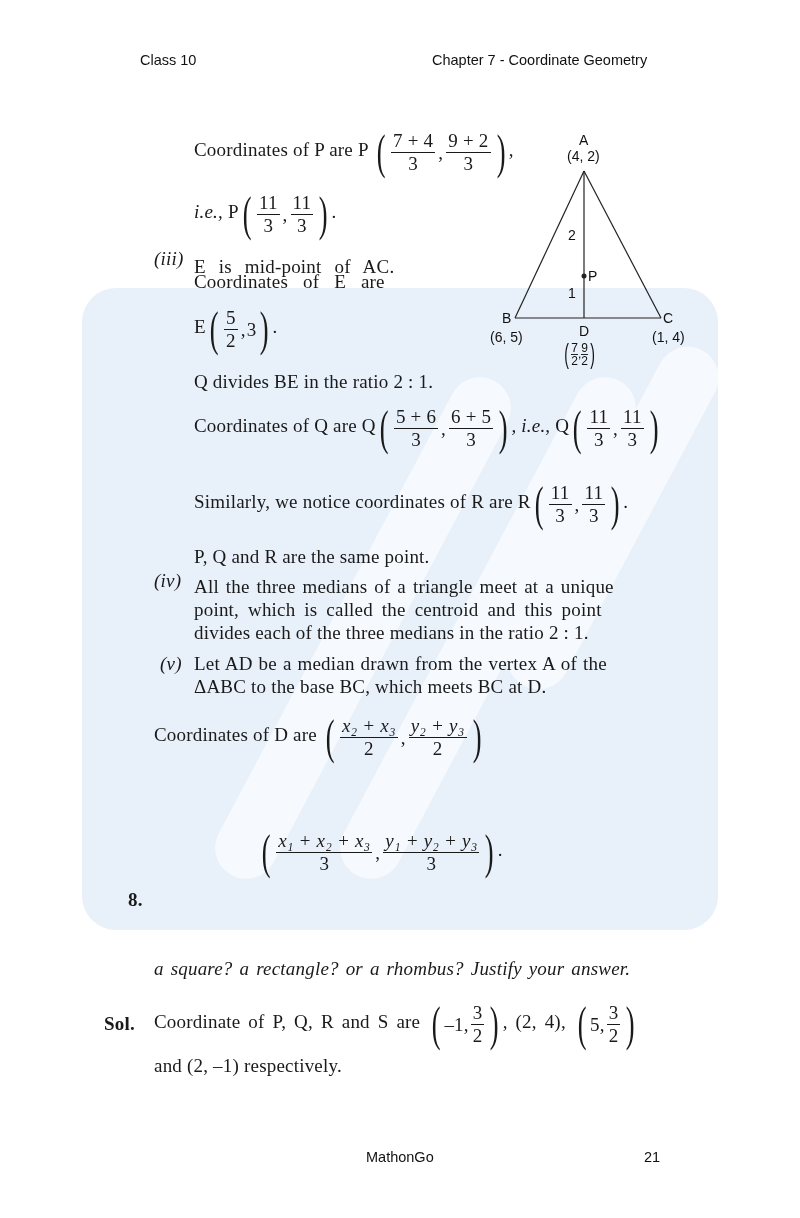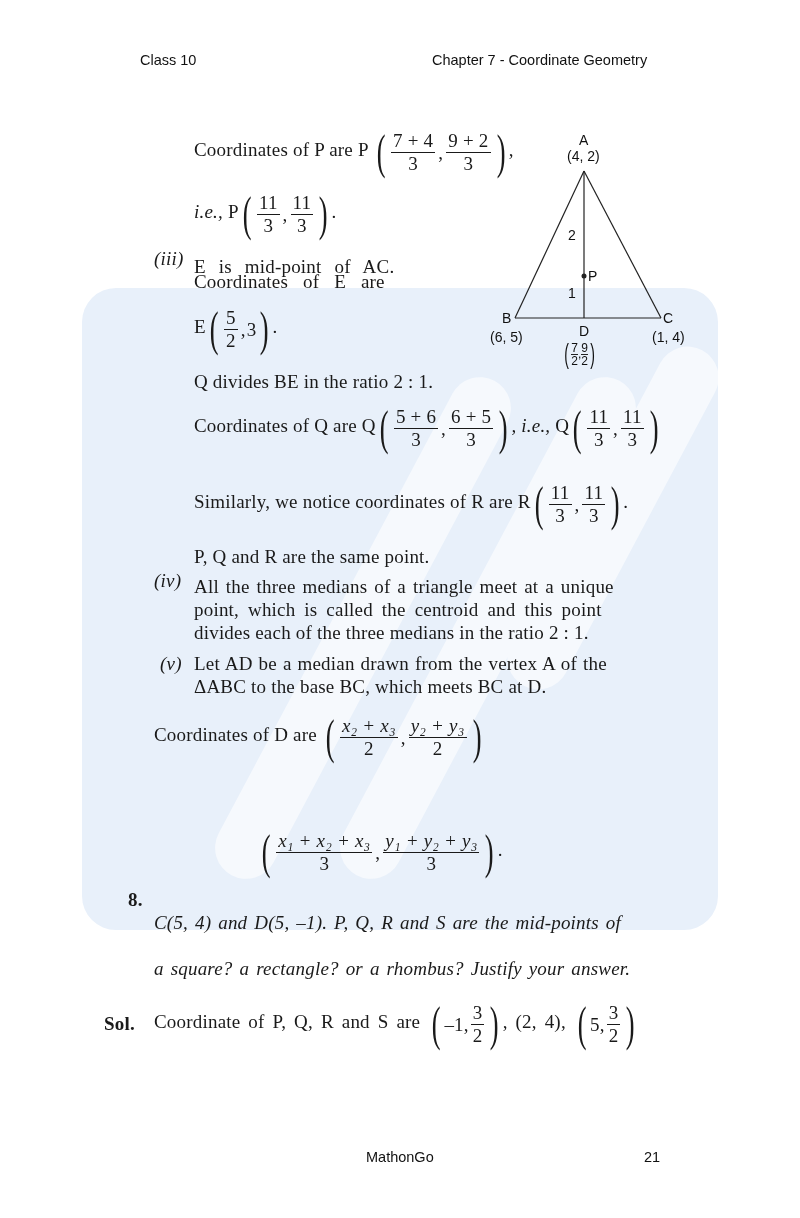--- a/index.html
+++ b/index.html
@@ -183,21 +183,20 @@
       <span class="comma">,</span>
       <span class="frac i">
           <span class="num">y₁ + y₂ + y₃</span>
           <span class="den" style="font-style:normal">3</span>
         </span>
       <span class="paren">)</span>
     </span><span>.</span>
   </div>
 
   <div class="line b" style="left:128px; top:888px;">8.</div>
-  <div class="line i" style="left:154px; top:911px; word-spacing:2px;">C(5, 4) and D(5, –1). P, Q, R and S are the mid-points of</div>
   <div class="line i" style="left:154px; top:957px; word-spacing:2px;">a square? a rectangle? or a rhombus? Justify your answer.</div>
 
   <div class="line b" style="left:104px; top:1012px;">Sol.</div>
   <div class="line" style="left:154px; top:1000px; word-spacing:3px;">
     <span>Coordinate of P, Q, R and S are</span>
     <span class="math">
       <span class="paren">(</span>
         <span>–1,</span>
       <span class="frac">
           <span class="num">3</span>
@@ -208,20 +207,21 @@
     <span class="math">
       <span class="paren">(</span>
         <span>5,</span>
       <span class="frac">
           <span class="num">3</span>
           <span class="den">2</span>
         </span>
       <span class="paren">)</span>
     </span>
   </div>
+  <div class="line" style="left:154px; top:1054px;">and (2, –1) respectively.</div>
 
   <div class="diagram">
     <svg width="220" height="250" style="position:absolute;left:0;top:0;">
       <line x1="104" y1="46" x2="35" y2="193" stroke="#222" stroke-width="1.2"></line>
       <line x1="104" y1="46" x2="181" y2="193" stroke="#222" stroke-width="1.2"></line>
       <line x1="35" y1="193" x2="181" y2="193" stroke="#222" stroke-width="1.2"></line>
       <line x1="104" y1="46" x2="104" y2="193" stroke="#222" stroke-width="1.2"></line>
       <circle cx="104" cy="151" r="2.5" fill="#222"></circle>
     </svg>
     <div class="dlabel" style="left:99px; top:7px;">A</div>

